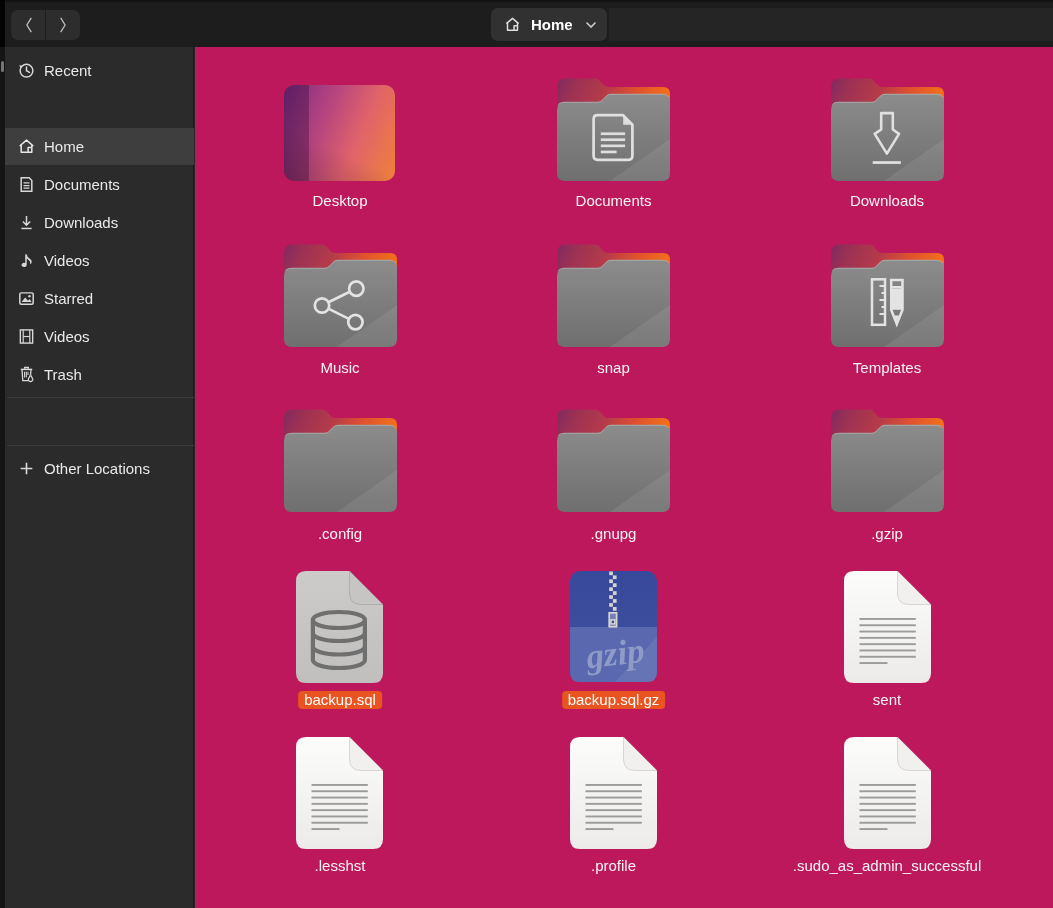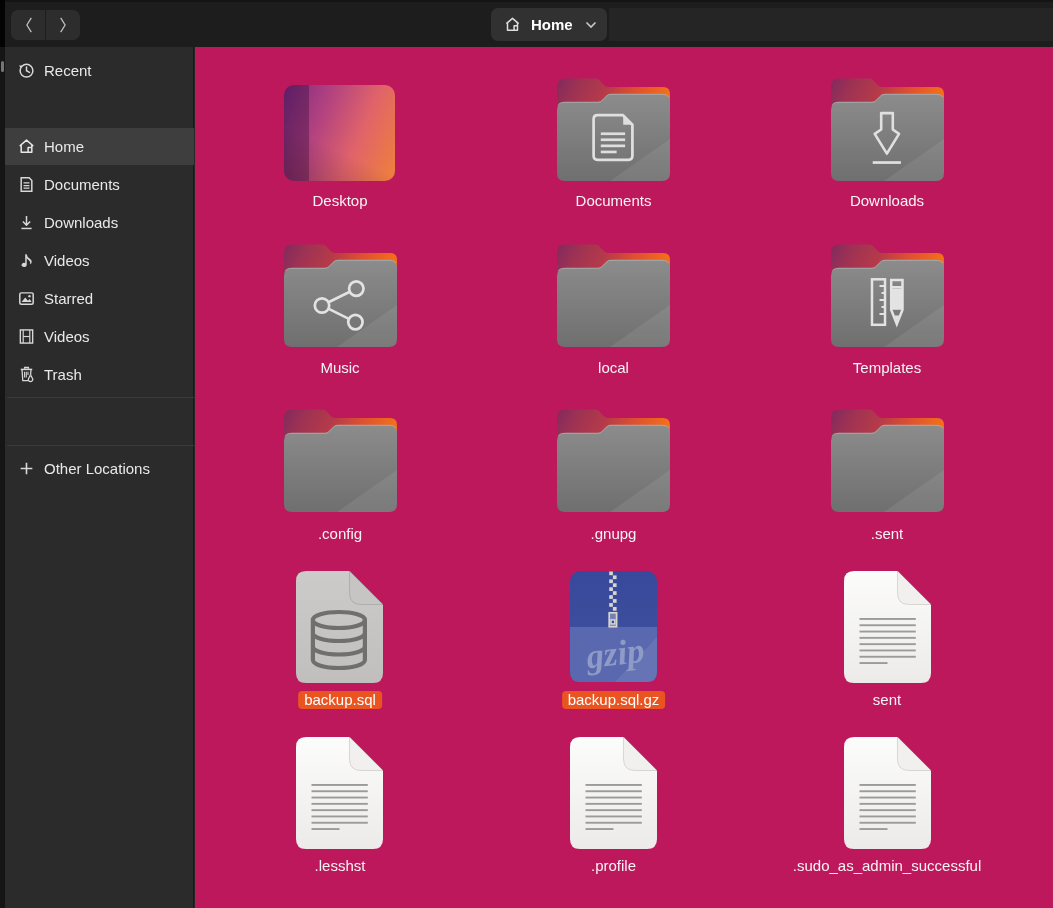--- a/index.html
+++ b/index.html
@@ -249,21 +249,21 @@
         <circle cx="72.3" cy="44.6" r="7.2"></circle>
         <circle cx="71.4" cy="78.1" r="7.2"></circle>
         <path d="M44.5,58.3 L65.8,47.8 M44.8,64.9 L64.9,74.9"></path>
       </g>
     </svg>
     <div class="lbl" style="left:145px;top:312.5px">Music</div>
 
     <svg class="item" style="left:362px;top:196.5px" width="113" height="103" viewBox="0 0 113 103">
       <use href="#folder"></use>
     </svg>
-    <div class="lbl" style="left:418.5px;top:312.5px">local</div>
+    <div class="lbl" style="left:418.5px;top:312.5px">snap</div>
 
     <svg class="item" style="left:635.5px;top:196.5px" width="113" height="103" viewBox="0 0 113 103">
       <use href="#folder"></use>
       <g fill="none" stroke="#e3e3e3" stroke-width="2.5">
         <rect x="41" y="35.3" width="13" height="45.5"></rect>
         <path d="M54,42 H48.5 M54,49 H50.5 M54,56 H48.5 M54,63 H50.5 M54,70 H48.5" stroke-width="2"></path>
         <path d="M60.2,43 V36 H71.5 V43 M60.2,43 V65.8 L65.8,80 L71.5,65.8 V43" stroke-width="2.5"></path>
         <path d="M60.2,43 H71.5" stroke-width="2"></path>
       </g>
       <path fill="#e3e3e3" d="M60.2,44.3 H71.5 V65.8 H60.2 Z"></path>
@@ -275,21 +275,21 @@
         <use href="#folder"></use>
       </svg>
     <div class="lbl" style="left:145px;top:479px">.config</div>
     <svg class="item" style="left:362px;top:361.5px" width="113" height="103" viewBox="0 0 113 103">
         <use href="#folder"></use>
       </svg>
     <div class="lbl" style="left:418.5px;top:479px">.gnupg</div>
     <svg class="item" style="left:635.5px;top:361.5px" width="113" height="103" viewBox="0 0 113 103">
         <use href="#folder"></use>
       </svg>
-    <div class="lbl" style="left:692px;top:479px">.sent</div>
+    <div class="lbl" style="left:692px;top:479px">.gzip</div>
 
     <svg class="item" style="left:101px;top:524px" width="87" height="112" viewBox="0 0 87 112">
       <use href="#pagegrey"></use>
       <g fill="none" stroke="#6f6f6f" stroke-width="4.2">
         <ellipse cx="42.9" cy="49" rx="26" ry="8"></ellipse>
         <path d="M16.9,49 V89 M68.9,49 V89"></path>
         <path d="M16.9,62 A26,8 0 0 0 68.9,62 M16.9,75.5 A26,8 0 0 0 68.9,75.5 M16.9,89 A26,8 0 0 0 68.9,89"></path>
       </g>
     </svg>
     <div class="lbl sel" style="left:145px;top:644px">backup.sql</div>

